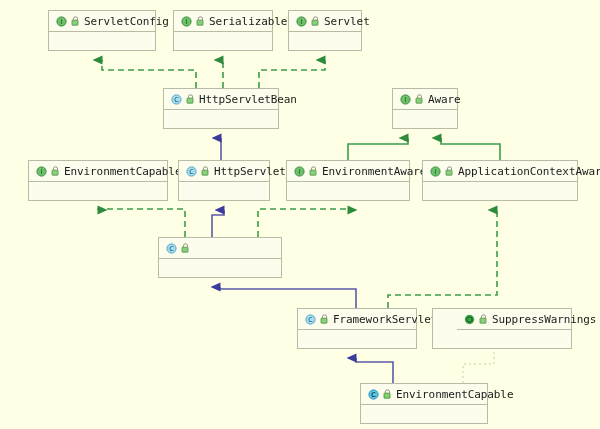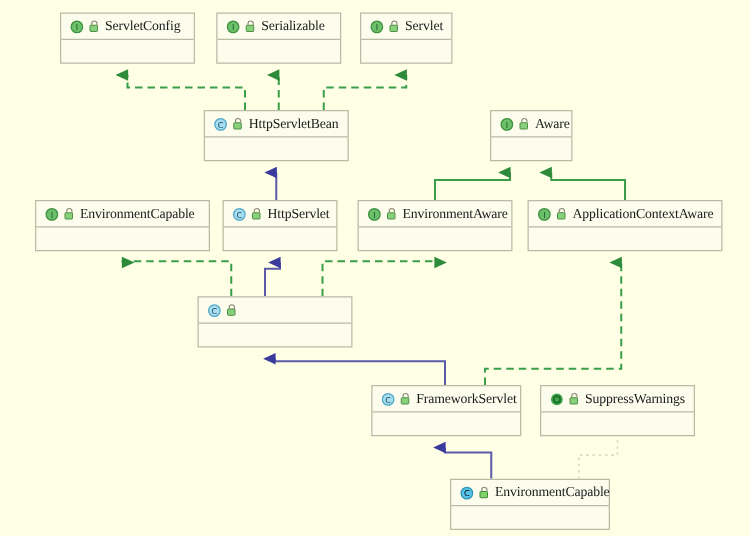--- a/index.html
+++ b/index.html
@@ -26,21 +26,20 @@
     border-bottom:1px solid #B9BBA4;
     box-sizing:border-box;
     white-space:nowrap;
   }
   .node .body{height:18px;box-sizing:border-box;}
   .node .label{
     font-size:11px;
     color:#1b1b1b;
     letter-spacing:-0.1px;
     line-height:21px;
-    font-family:Liberation Serif, serif;
   }
 
   
   .ico{
     width:11px;height:11px;
     margin-right:3px;
     flex:0 0 auto;
     position:relative;
   }
   .ico svg{display:block;}
@@ -297,21 +296,21 @@
         <svg width="11" height="11" viewBox="0 0 11 11">
             <rect x="2" y="4.2" width="6" height="5" rx="0.6" fill="#88D07A" stroke="#4E8F46" stroke-width="0.8"></rect>
             <path d="M3.4,4.2 V2.9 a2.1,2.1 0 0 1 4.2,0 V4.2" fill="none" stroke="#8a8a72" stroke-width="0.9"></path>
           </svg>
       </span>
       <span class="label">FrameworkServlet</span>
     </div>
     <div class="body"></div>
   </div>
 
-  <div class="node anno" style="left:432px;top:308px;width:124px;">
+  <div class="node anno" style="left:432px;top:308px;width:140px;padding-left:24px;">
     <div class="hdr">
       <span class="ico">
         <svg width="11" height="11" viewBox="0 0 11 11">
             <circle cx="5.5" cy="5.5" r="4.7" fill="#3FA34A"></circle>
             <circle cx="5.5" cy="5.5" r="2.6" fill="none" stroke="#1d6b28" stroke-width="1.3"></circle>
           </svg>
       </span>
       <span class="ico">
         <svg width="11" height="11" viewBox="0 0 11 11">
             <rect x="2" y="4.2" width="6" height="5" rx="0.6" fill="#88D07A" stroke="#4E8F46" stroke-width="0.8"></rect>

